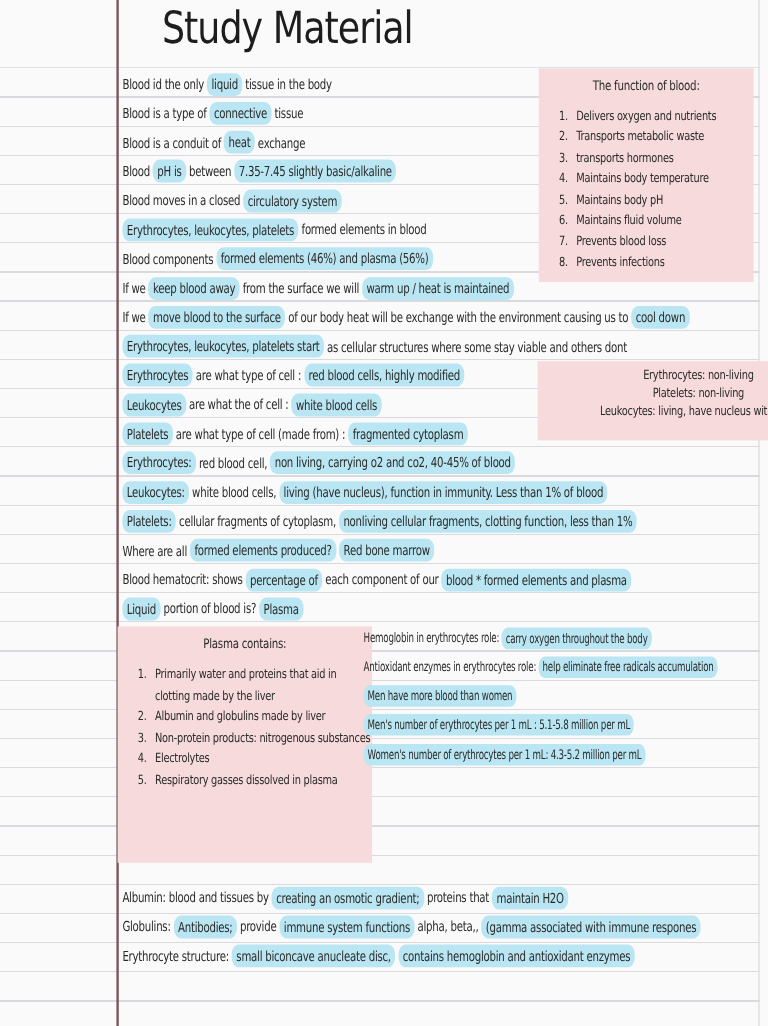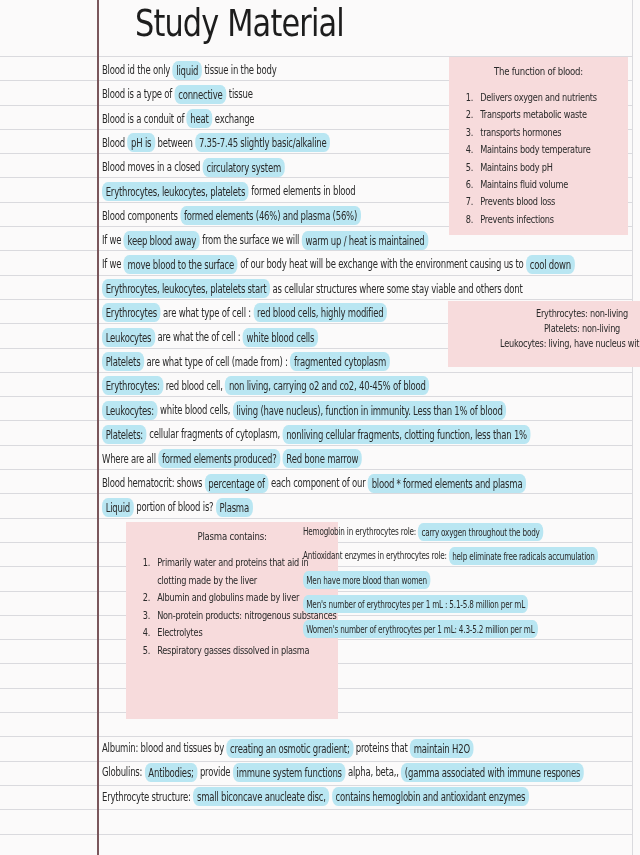--- a/index.html
+++ b/index.html
@@ -30,21 +30,21 @@
     height:24.3px;line-height:24.3px;white-space:pre;width:max-content;
     font-size:11.5px;letter-spacing:-0.3px;
     transform:scaleX(0.74);transform-origin:0 50%;
   }
   .col-right .note-line{font-size:11px;transform:scaleX(0.66);}
   .hl{background:var(--hl,#b9e6f2);padding:2.5px 5px;border-radius:8px;}
 
   .pink-box{position:absolute;background:var(--pink,#f7dbdc);}
   .box-function{left:449px;top:57px;width:179px;height:178px;}
   .box-status{left:448px;top:301px;width:180px;height:66px;padding-left:44px;}
-  .box-plasma{left:98px;top:522px;width:212px;height:197px;margin-left:28px;}
+  .box-plasma{left:98px;top:522px;width:212px;height:197px;}
 
   .box-inner{width:128.2%;transform:scaleX(0.78);transform-origin:0 0;}
   .box-title{
     text-align:center;font-size:11px;letter-spacing:-0.3px;
     padding-top:8px;line-height:14px;
   }
   .box-list{
     margin:10px 0 0;padding-left:34px;font-size:10.5px;letter-spacing:-0.3px;
   }
   .box-list li{line-height:17.4px;padding-left:6px;}

